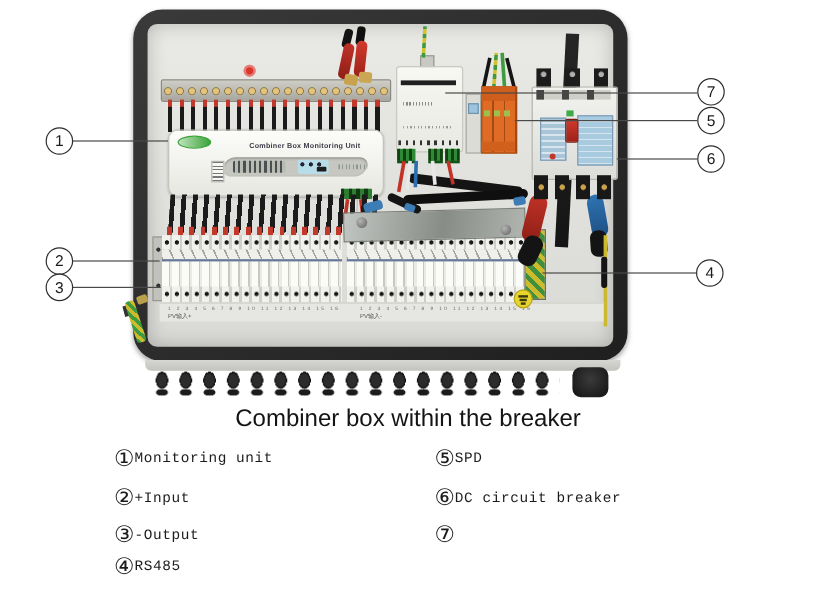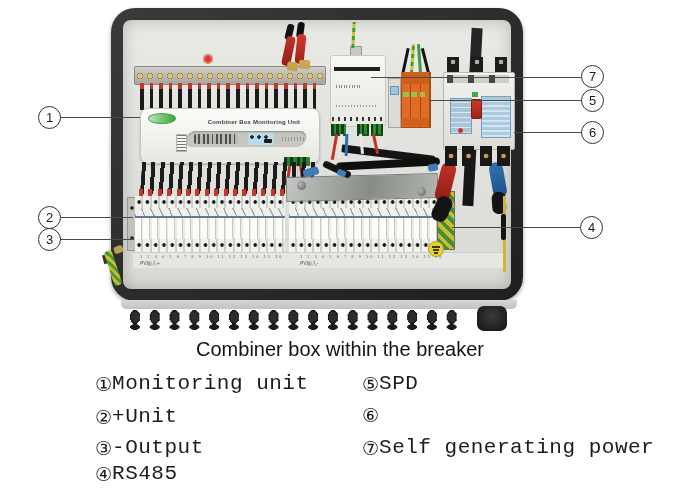--- a/index.html
+++ b/index.html
@@ -174,21 +174,21 @@
   .cline{height:1px;background:#4a4a4a;z-index:5;}
   .ccirc{width:21px;height:21px;border:1.5px solid #2f2f2f;border-radius:50%;background:#fff;z-index:6;
          display:flex;align-items:center;justify-content:center;font-size:13px;color:#1c1c1c;
          font-family:"Liberation Sans",sans-serif;}
   
   .caption{left:0;top:338px;width:680px;text-align:center;font-size:20px;color:#141414;
            font-family:"Liberation Sans",sans-serif;}
   .legend-item{display:flex;align-items:center;white-space:nowrap;z-index:4;
            font-family:"Liberation Mono","DejaVu Sans Mono",monospace;color:#1c1c1c;}
   .legend-item .lnum{font-size:19px;font-family:"DejaVu Sans",sans-serif;line-height:20px;}
-  .legend-item .llab{font-size:21px;letter-spacing:0.5px;}
+  .legend-item .llab{font-size:12px;letter-spacing:0.5px;}
 </style>
 </head>
 <body>
 
 <div>
 
   <div class="abs frame"></div>
   <div class="abs panel"></div>
   <div class="abs lip"></div>
   <div class="abs glands"></div>
@@ -325,34 +325,34 @@
 
 <div class="abs caption">Combiner box within the breaker</div>
 
 <div>
   <div class="abs legend-item" style="left:95px;top:372px;">
     <span class="lnum">①</span>
       <span class="llab">Monitoring unit</span>
   </div>
   <div class="abs legend-item" style="left:95px;top:405px;">
     <span class="lnum">②</span>
-      <span class="llab">+Unit</span>
+      <span class="llab">+Input</span>
   </div>
   <div class="abs legend-item" style="left:95px;top:436px;">
     <span class="lnum">③</span>
       <span class="llab">-Output</span>
   </div>
   <div class="abs legend-item" style="left:95px;top:462px;">
     <span class="lnum">④</span>
       <span class="llab">RS485</span>
   </div>
   <div class="abs legend-item" style="left:362px;top:372px;">
     <span class="lnum">⑤</span>
       <span class="llab">SPD</span>
   </div>
   <div class="abs legend-item" style="left:362px;top:405px;">
     <span class="lnum">⑥</span>
+      <span class="llab">DC circuit breaker</span>
   </div>
   <div class="abs legend-item" style="left:362px;top:436px;">
     <span class="lnum">⑦</span>
-      <span class="llab">Self generating power</span>
   </div>
 </div>
 
 </body></html>

